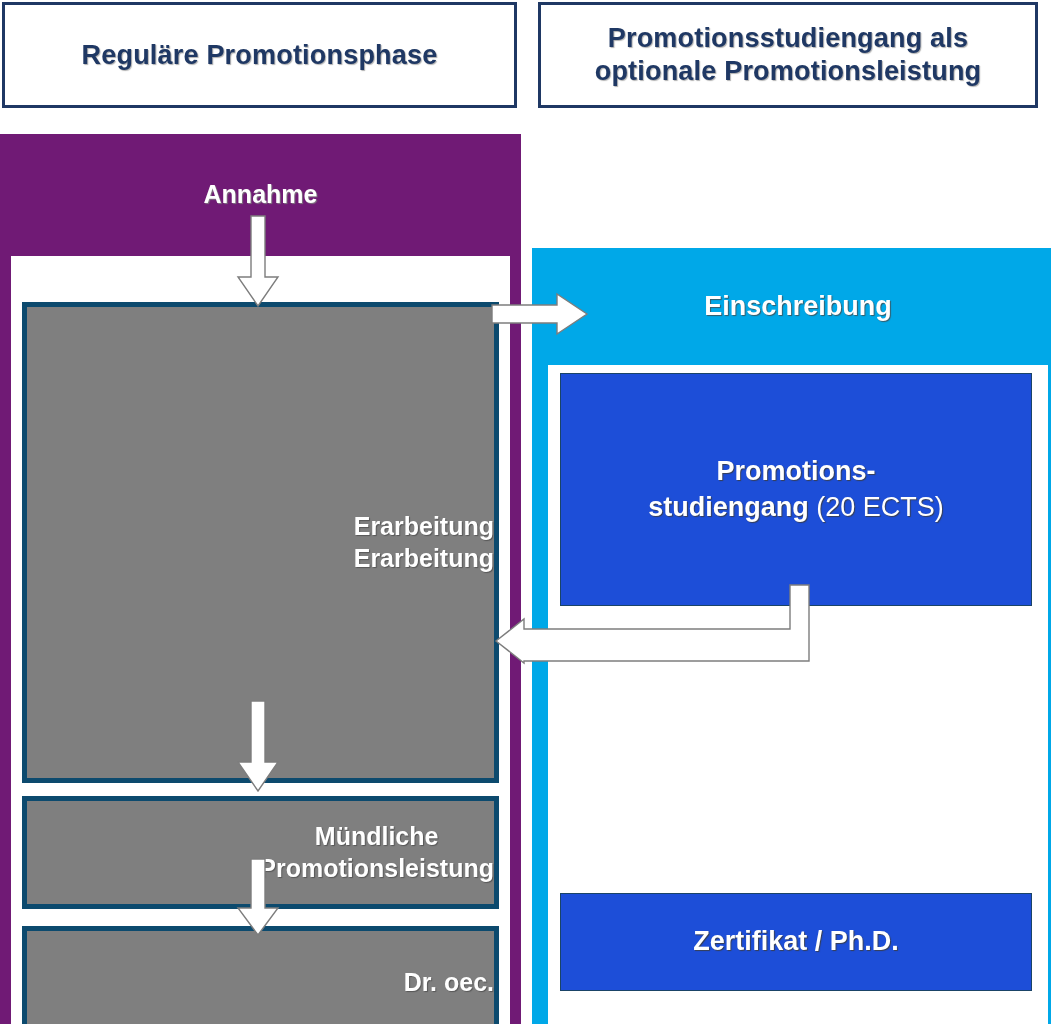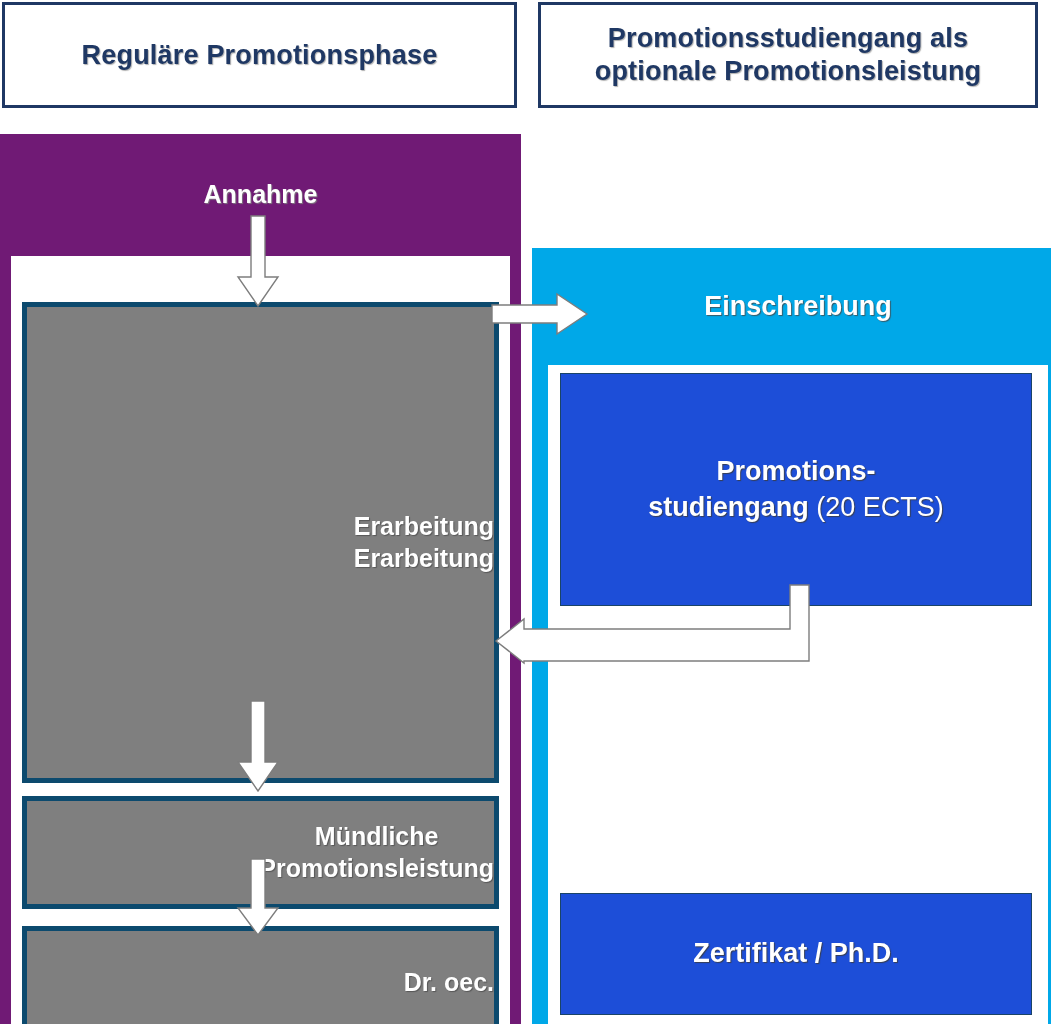--- a/index.html
+++ b/index.html
@@ -136,21 +136,21 @@
     align-items: center;
     justify-content: center;
   }
   .cyan-header-text {
     color: #ffffff;
     font-weight: bold;
     font-size: 27px;
     text-shadow: 1px 1px 1px rgba(70,70,70,0.8);
   }
   #box-studiengang { left: 28px; top: 125px; width: 472px; height: 233px; }
-  #box-zertifikat  { left: 28px; top: 645px; width: 472px; height: 122px; }
+  #box-zertifikat  { left: 28px; top: 645px; width: 472px; height: 98px; }
 
   
   .arrow-svg {
     position: absolute;
     overflow: visible;
   }
   .arrow-shape {
     fill: #ffffff;
     stroke: #7d7d7d;
     stroke-width: 1.4;

